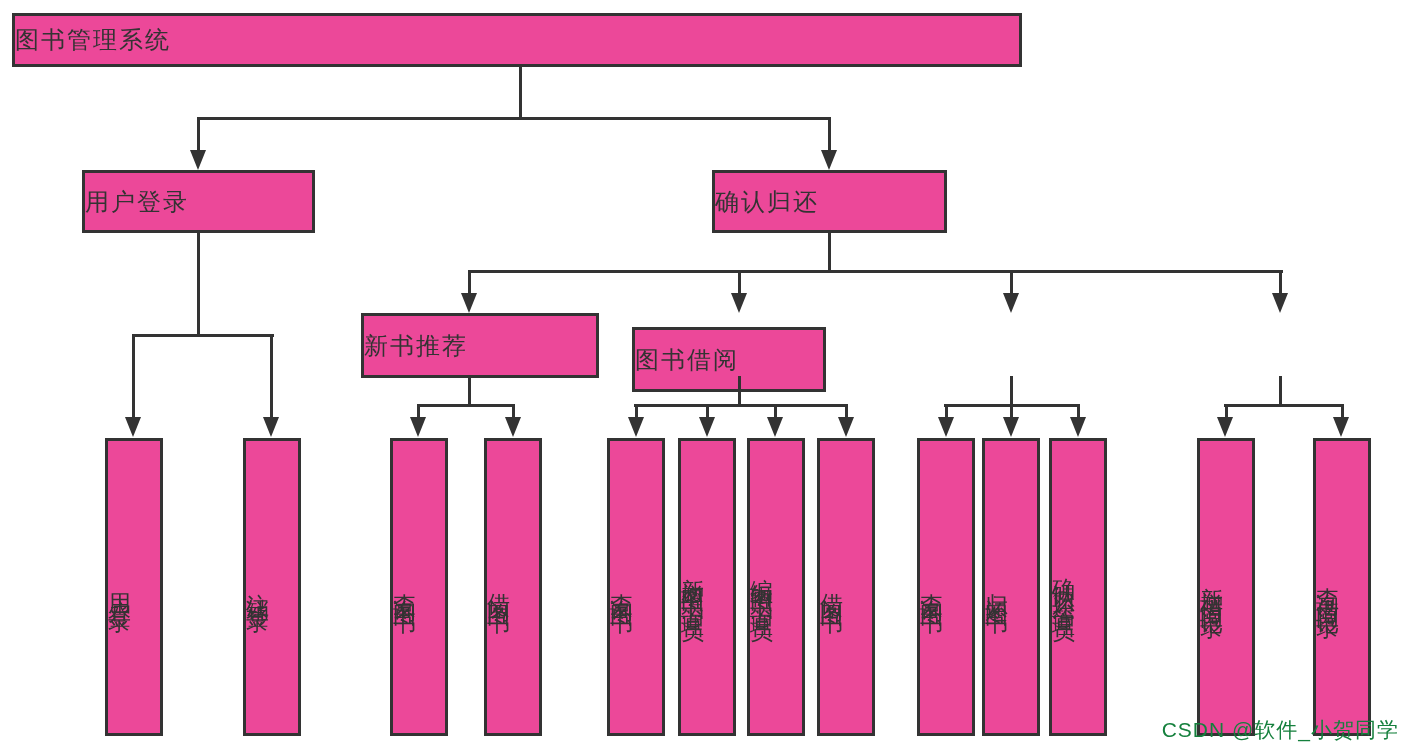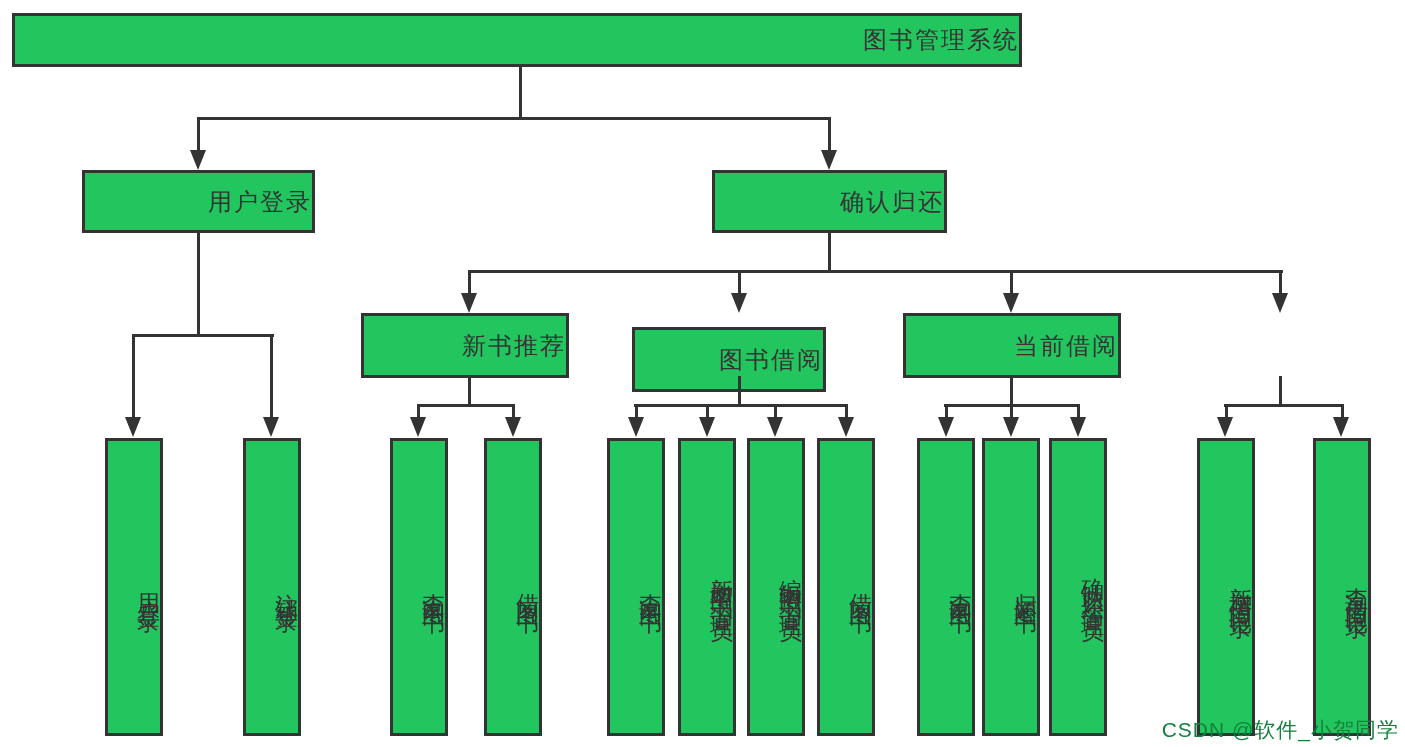--- a/index.html
+++ b/index.html
@@ -1,22 +1,22 @@
 <!DOCTYPE html>
 <html><head>
 <meta charset="utf-8">
 <style>
   html,body { margin:0; padding:0; background:#fff; }
   .canvas {
     position:relative; width:1405px; height:747px; overflow:hidden;
     background:#ffffff; font-family:"Liberation Sans", sans-serif; color:#333333;
   }
   .bx {
-    position:absolute; box-sizing:border-box; background:#22c55e;
-    border:3px solid #333333; display:flex; align-items:center; justify-content:flex-end;
+    position:absolute; box-sizing:border-box; background:#ec4899;
+    border:3px solid #333333; display:flex; align-items:center; justify-content:flex-start;
     font-size:24px; letter-spacing:2px; white-space:nowrap;
   }
   .lf { top:438px; width:58px; height:298px; }
   .lf span {
     writing-mode:vertical-rl; text-orientation:mixed;
     font-size:23px; letter-spacing:6px; line-height:1;
   }
   .ln { position:absolute; background:#333333; }
   .arw {
     position:absolute; width:0; height:0;
@@ -62,28 +62,25 @@
   <div class="ln" style="left:468px;top:270px;width:815px;height:3px"></div>
   <div class="ln" style="left:468px;top:270px;width:3px;height:24px"></div>
   <div class="ln" style="left:738px;top:270px;width:3px;height:24px"></div>
   <div class="ln" style="left:1010px;top:270px;width:3px;height:24px"></div>
   <div class="ln" style="left:1279px;top:270px;width:3px;height:24px"></div>
   <div class="arw" style="left:461px;top:293px"></div>
   <div class="arw" style="left:731px;top:293px"></div>
   <div class="arw" style="left:1003px;top:293px"></div>
   <div class="arw" style="left:1272px;top:293px"></div>
 
-  <div class="bx" style="left:361px;top:313px;width:208px;height:65px">
+  <div class="bx" style="left:361px;top:313px;width:238px;height:65px">
     <span>新书推荐</span>
   </div>
   <div class="bx" style="left:632px;top:327px;width:194px;height:65px">
     <span>图书借阅</span>
-  </div>
-  <div class="bx" style="left:903px;top:313px;width:218px;height:65px">
-    <span>当前借阅</span>
   </div>
 
   <div class="ln" style="left:468px;top:376px;width:3px;height:31px"></div>
   <div class="ln" style="left:738px;top:376px;width:3px;height:31px"></div>
   <div class="ln" style="left:1010px;top:376px;width:3px;height:31px"></div>
   <div class="ln" style="left:1279px;top:376px;width:3px;height:31px"></div>
 
   <div class="ln" style="left:417px;top:404px;width:98px;height:3px"></div>
   <div class="ln" style="left:634px;top:404px;width:214px;height:3px"></div>
   <div class="ln" style="left:944px;top:404px;width:136px;height:3px"></div>

